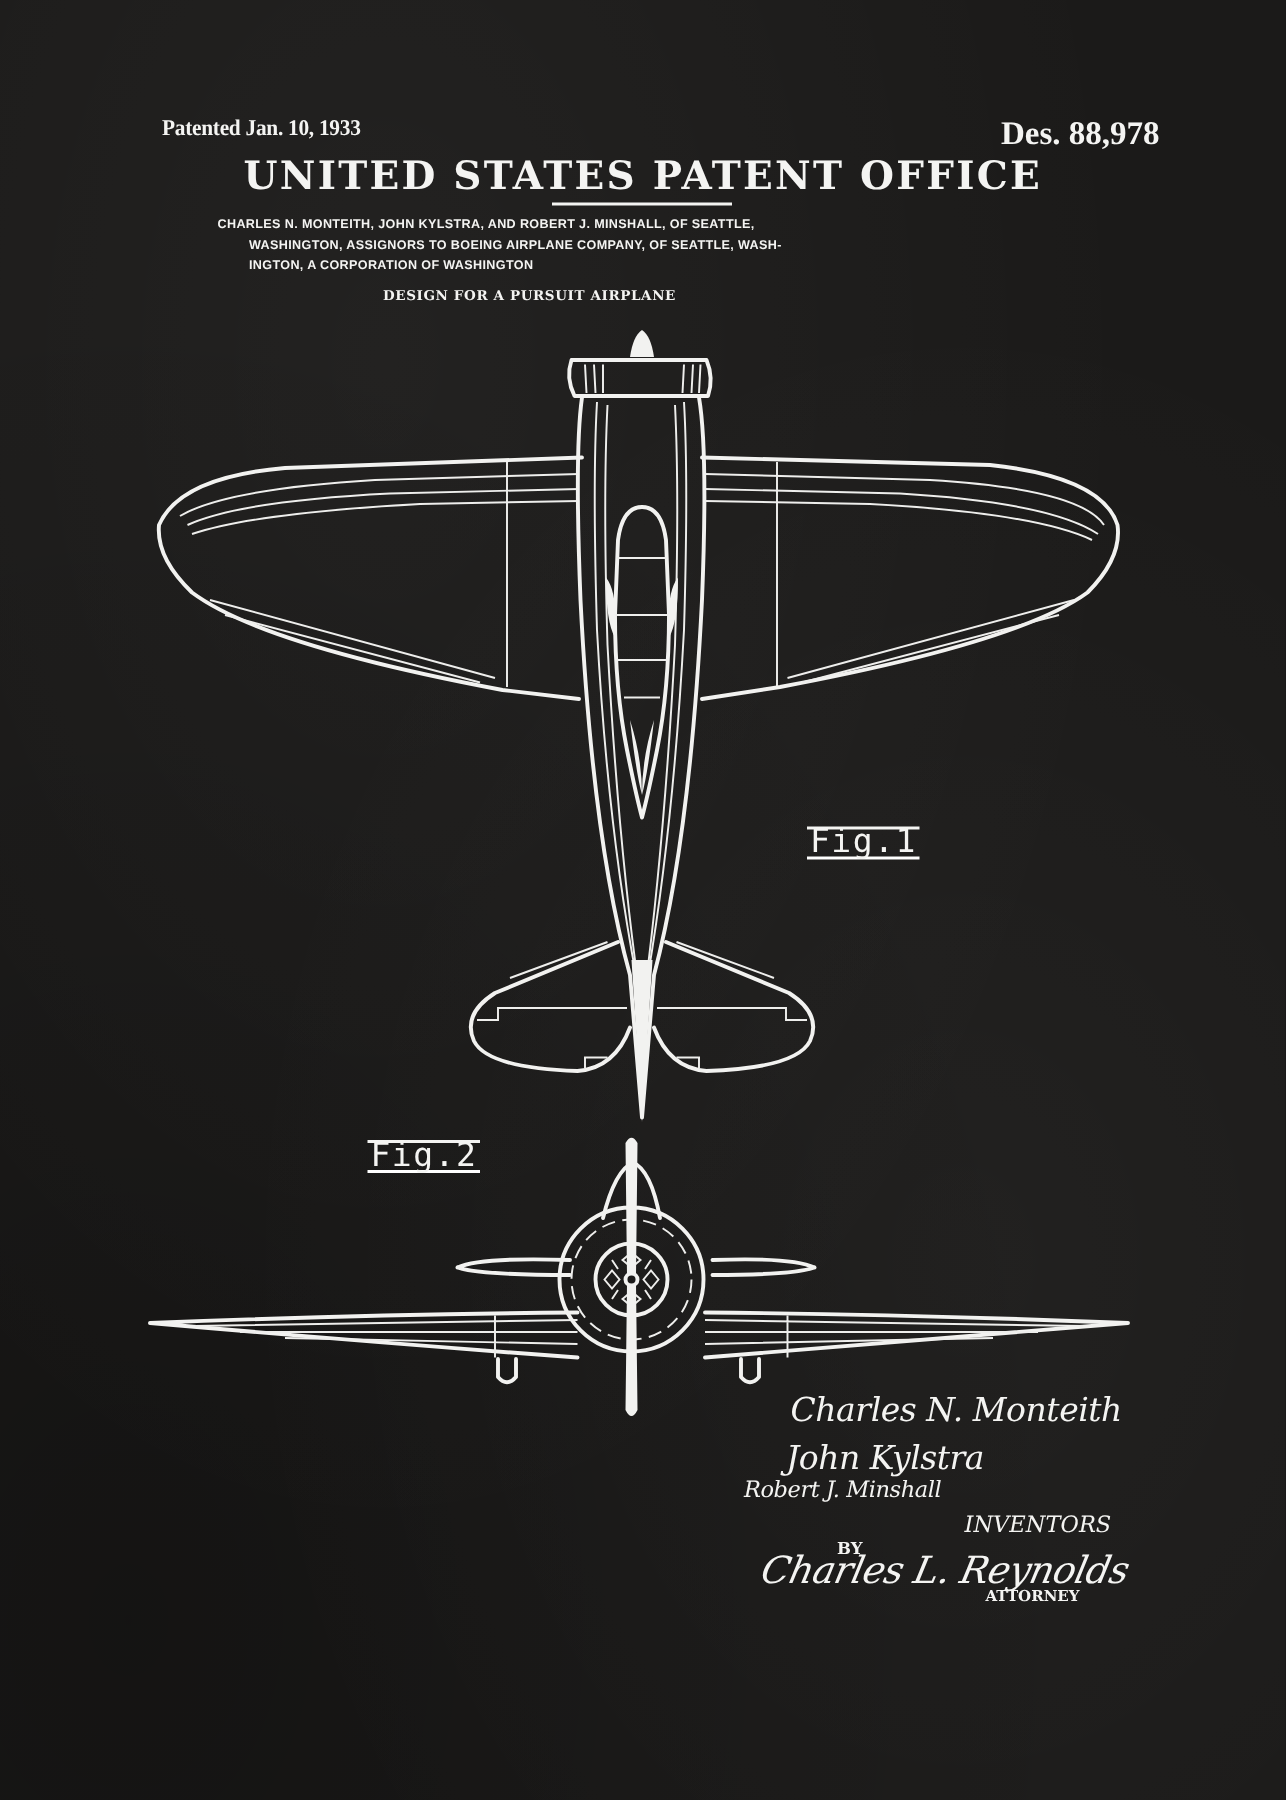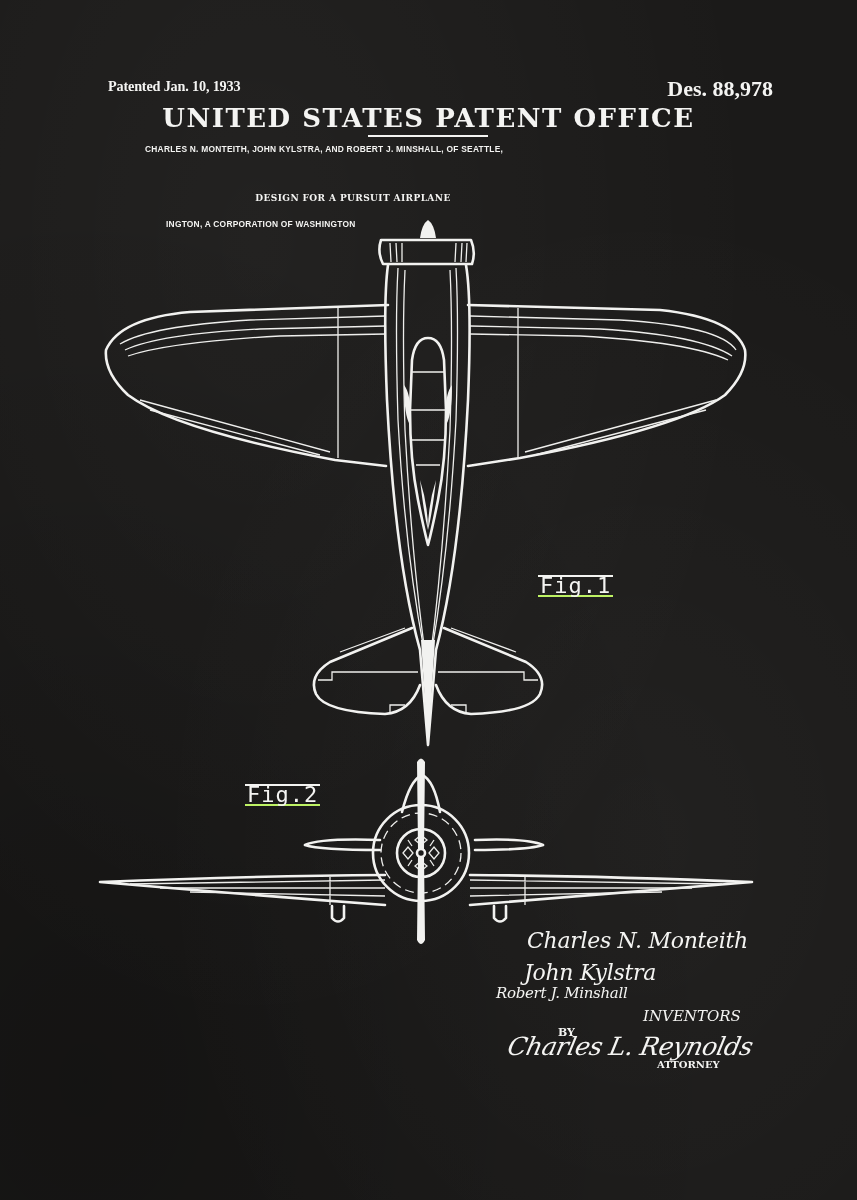--- a/index.html
+++ b/index.html
@@ -19,23 +19,23 @@
   }
   .text-layer { position: absolute; inset: 0; }
   .abs { position: absolute; white-space: nowrap; }
   #patented { left: 108px; top: 78px; font-size: 15px; font-weight: bold; letter-spacing: -0.2px; font-family: "Liberation Serif", serif; transform: scaleX(0.95); transform-origin: left; }
   #desnum { right: 84px; top: 76px; font-size: 22px; font-weight: bold; font-family: "Liberation Serif", serif; }
   #office { left: 0; width: 857px; top: 103px; text-align: center; font-size: 26px; font-weight: bold; letter-spacing: 1.5px; font-family: "DejaVu Serif", serif; }
   #office-underline { left: 368px; top: 135px; width: 120px; height: 2px; background: #f4f4f2; }
   .inv { font-family: Liberation Sans, sans-serif; font-weight: bold; font-size: 8.4px; letter-spacing: 0.25px; }
   #inv1 { left: 145px; top: 144px; }
   #inv2 { left: 166px; top: 158px; }
-  #inv3 { left: 166px; top: 171px; margin-top: 48px; }
+  #inv3 { left: 166px; top: 171px; }
   #design { left: 0; width: 706px; top: 193px; text-align: center; font-family: "DejaVu Serif", serif; font-weight: bold; font-size: 9px; letter-spacing: 0.4px; }
-  .fig { font-family: "DejaVu Sans Mono", monospace; font-size: 22px; letter-spacing: 1px; border-bottom: 2px solid #bef264; border-top: 2px solid #f4f4f2; line-height: 18px; padding: 0 2px; margin-top: 24px; }
+  .fig { font-family: "DejaVu Sans Mono", monospace; font-size: 22px; letter-spacing: 1px; border-bottom: 2px solid #ffffff; border-top: 2px solid #f4f4f2; line-height: 18px; padding: 0 2px; }
   #fig1 { left: 538px; top: 551px; }
   #fig2 { left: 245px; top: 760px; }
   .sig { font-family: "DejaVu Serif", serif; font-style: italic; font-size: 22px; letter-spacing: -0.3px; }
   #sig1 { left: 527px; top: 928px; }
   #sig2 { left: 524px; top: 960px; }
   #sig3 { left: 496px; top: 984px; font-size: 15px; }
   #inventors { left: 643px; top: 1007px; font-family: "DejaVu Serif", serif; font-style: italic; font-size: 15px; }
   #by { left: 558px; top: 1026px; font-family: "DejaVu Serif", serif; font-weight: bold; font-size: 11px; text-align: center; }
   #attorney-sig { left: 508px; top: 1032px; font-family: "DejaVu Serif", serif; font-style: italic; font-size: 25px; letter-spacing: -0.5px; transform: skewX(-12deg); }
   #attorney { left: 657px; top: 1059px; font-family: "DejaVu Serif", serif; font-weight: bold; font-size: 10px; }
@@ -106,20 +106,21 @@
     <path class="ln" d="M494 906 L494 918 Q500 925 506 918 L506 906"></path>
   </g>
 </svg>
 
 <div class="text-layer">
   <div class="abs" id="patented">Patented Jan. 10, 1933</div>
   <div class="abs" id="desnum">Des. 88,978</div>
   <div class="abs" id="office">UNITED STATES PATENT OFFICE</div>
   <div class="abs" id="office-underline"></div>
   <div class="abs inv" id="inv1">CHARLES N. MONTEITH, JOHN KYLSTRA, AND ROBERT J. MINSHALL, OF SEATTLE,</div>
+  <div class="abs inv" id="inv2">WASHINGTON, ASSIGNORS TO BOEING AIRPLANE COMPANY, OF SEATTLE, WASH-</div>
   <div class="abs inv" id="inv3">INGTON, A CORPORATION OF WASHINGTON</div>
   <div class="abs" id="design">DESIGN FOR A PURSUIT AIRPLANE</div>
 
   <div class="abs fig" id="fig1">Fig.1</div>
   <div class="abs fig" id="fig2">Fig.2</div>
 
   <div class="abs sig" id="sig1">Charles N. Monteith</div>
   <div class="abs sig" id="sig2">John Kylstra</div>
   <div class="abs sig" id="sig3">Robert J. Minshall</div>
   <div class="abs" id="inventors">INVENTORS</div>

